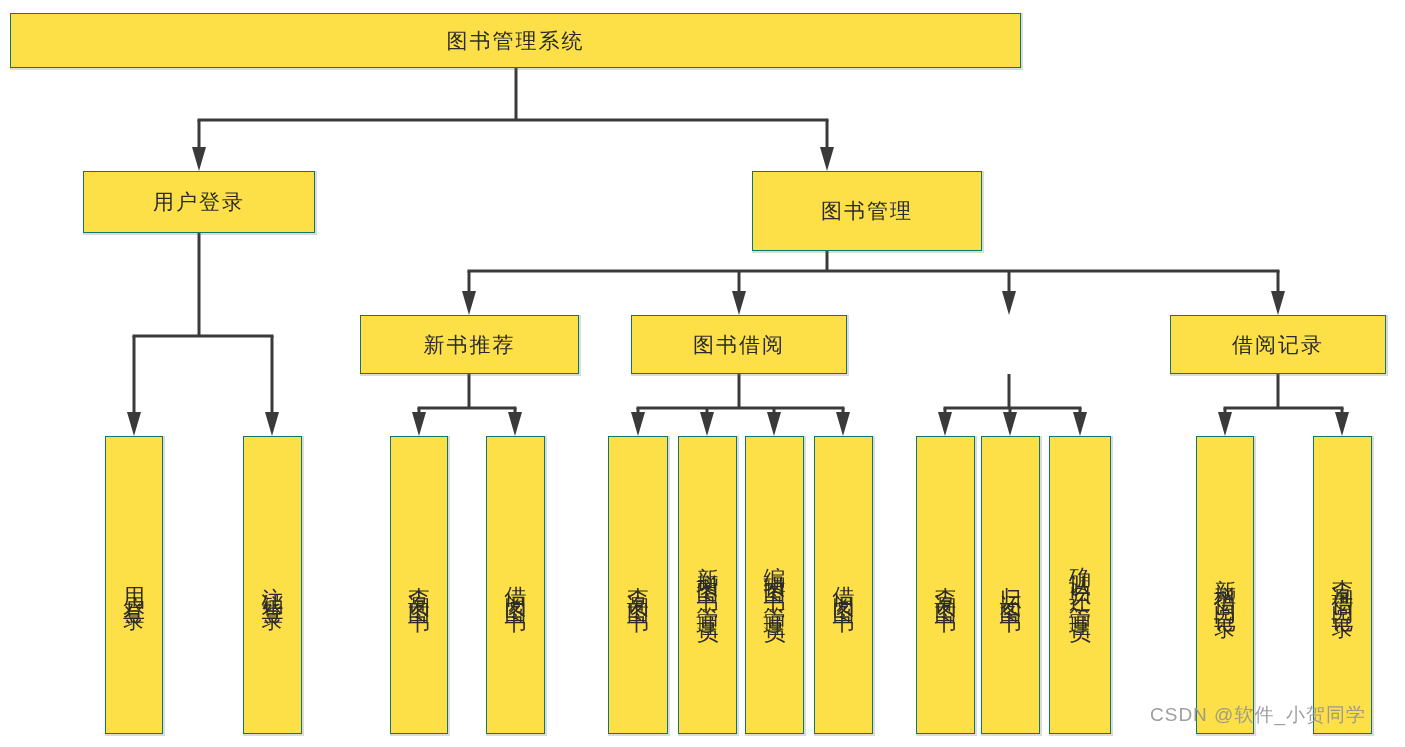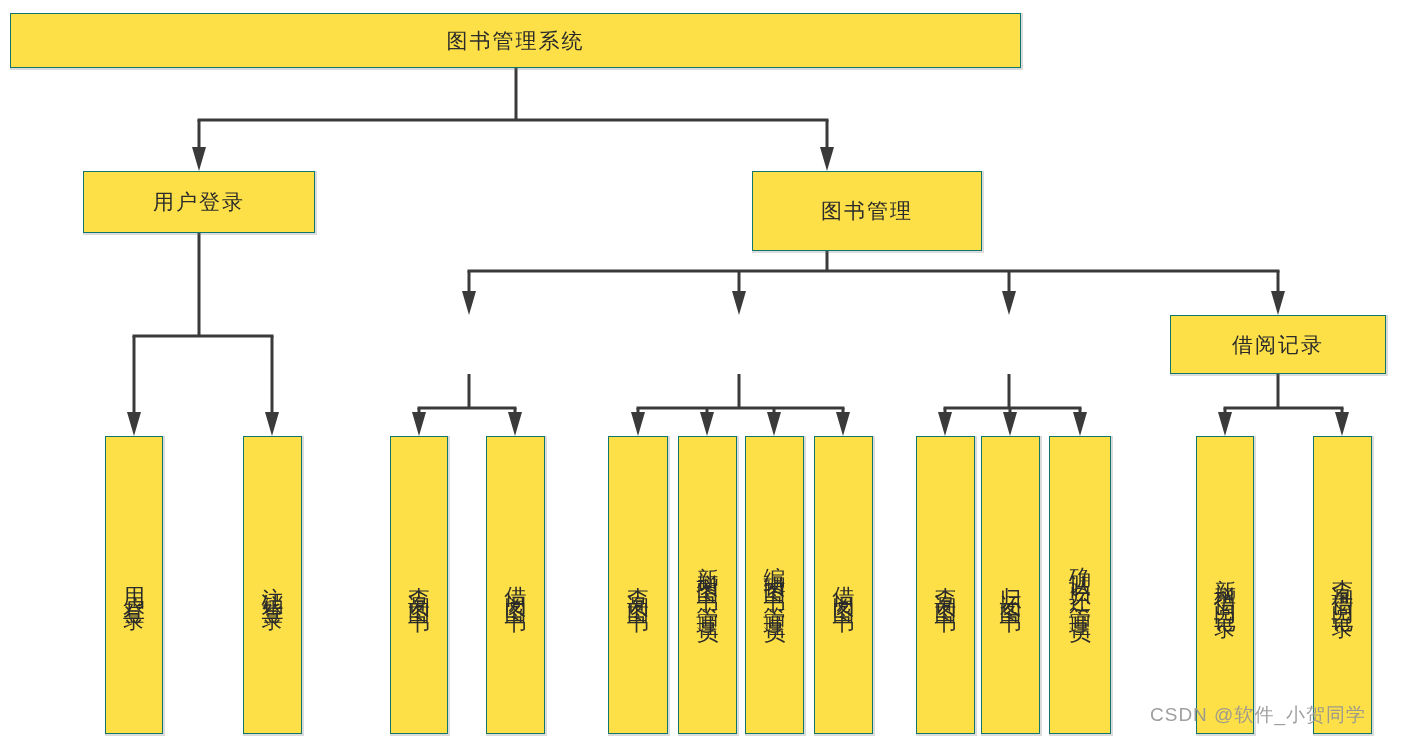--- a/index.html
+++ b/index.html
@@ -140,20 +140,26 @@
     <span class="hlabel">图书管理系统</span>
   </div>
 
   <div class="node" style="left:83px; top:171px; width:232px; height:62px;">
     <span class="hlabel">用户登录</span>
   </div>
   <div class="node" style="left:712px; top:171px; width:230px; height:80px;margin-left:40px;">
     <span class="hlabel">图书管理</span>
   </div>
 
+  <div class="node" style="left:360px; top:315px; width:219px; height:59px;">
+    <span class="hlabel">新书推荐</span>
+  </div>
+  <div class="node" style="left:631px; top:315px; width:216px; height:59px;">
+    <span class="hlabel">图书借阅</span>
+  </div>
   <div class="node" style="left:1170px; top:315px; width:216px; height:59px;">
     <span class="hlabel">借阅记录</span>
   </div>
 
   <div class="node" style="left:105px; top:436px; width:58px; height:298px;">
     <span class="vlabel">用户登录</span>
   </div>
   <div class="node" style="left:243px; top:436px; width:59px; height:298px;">
     <span class="vlabel">注销登录</span>
   </div>

